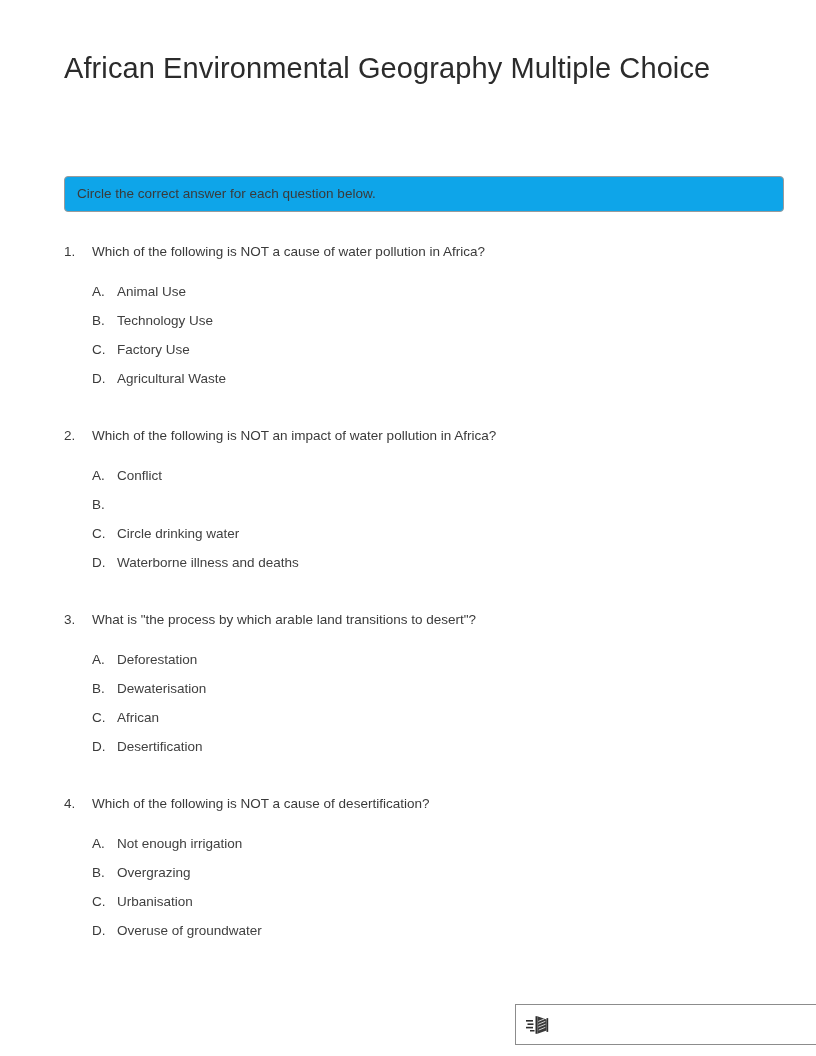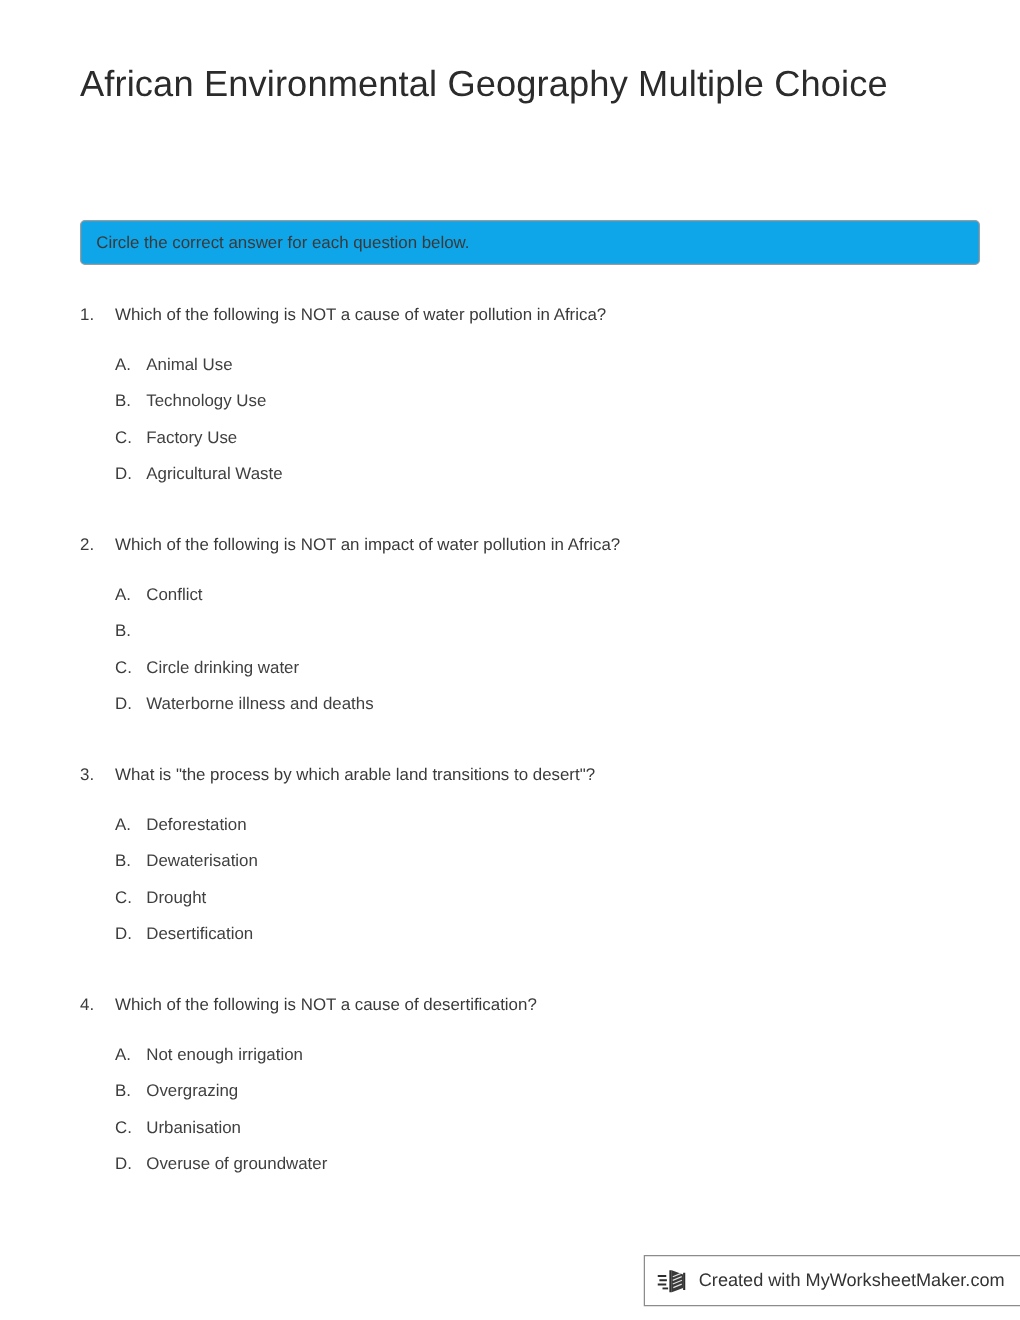--- a/index.html
+++ b/index.html
@@ -165,21 +165,21 @@
           <div class="option-row"><span class="option-letter">B.</span></div>
           <div class="option-row"><span class="option-letter">C.</span><span class="option-text">Circle drinking water</span></div>
           <div class="option-row"><span class="option-letter">D.</span><span class="option-text">Waterborne illness and deaths</span></div>
         </div>
       </div>
       <div class="question-block">
         <div class="question-row"><span class="question-number">3.</span><span class="question-text">What is "the process by which arable land transitions to desert"?</span></div>
         <div class="options">
           <div class="option-row"><span class="option-letter">A.</span><span class="option-text">Deforestation</span></div>
           <div class="option-row"><span class="option-letter">B.</span><span class="option-text">Dewaterisation</span></div>
-          <div class="option-row"><span class="option-letter">C.</span><span class="option-text">Drought</span></div>
+          <div class="option-row"><span class="option-letter">C.</span><span class="option-text">African</span></div>
           <div class="option-row"><span class="option-letter">D.</span><span class="option-text">Desertification</span></div>
         </div>
       </div>
       <div class="question-block">
         <div class="question-row"><span class="question-number">4.</span><span class="question-text">Which of the following is NOT a cause of desertification?</span></div>
         <div class="options">
           <div class="option-row"><span class="option-letter">A.</span><span class="option-text">Not enough irrigation</span></div>
           <div class="option-row"><span class="option-letter">B.</span><span class="option-text">Overgrazing</span></div>
           <div class="option-row"><span class="option-letter">C.</span><span class="option-text">Urbanisation</span></div>
           <div class="option-row"><span class="option-letter">D.</span><span class="option-text">Overuse of groundwater</span></div>
@@ -198,16 +198,15 @@
       <path d="M9.5 3.2 L9.5 20.8 L11.4 20.8 L11.4 3.2 Z" fill="#2e2e2e"></path>
       <path d="M11.4 3.2 L20.5 6.6 L20.5 17.4 L11.4 20.8 Z" fill="#3a3a3a"></path>
       <g stroke="#ffffff" stroke-width="0.9" opacity="0.85">
         <line x1="12.2" y1="8.4" x2="18.4" y2="5.9"></line>
         <line x1="12.2" y1="11.3" x2="19.4" y2="8.3"></line>
         <line x1="12.2" y1="14.2" x2="19.6" y2="11.2"></line>
         <line x1="12.6" y1="17.1" x2="19.4" y2="14.3"></line>
       </g>
       <path d="M20.5 5.1 L22.2 5.1 L22.2 18.9 L20.5 18.9 Z" fill="#2e2e2e"></path>
     </svg>
-    <span class="badge-text">Created with MyWorksheetMaker.com</span>
   </div>
 
 </div>
 
 </body></html>

